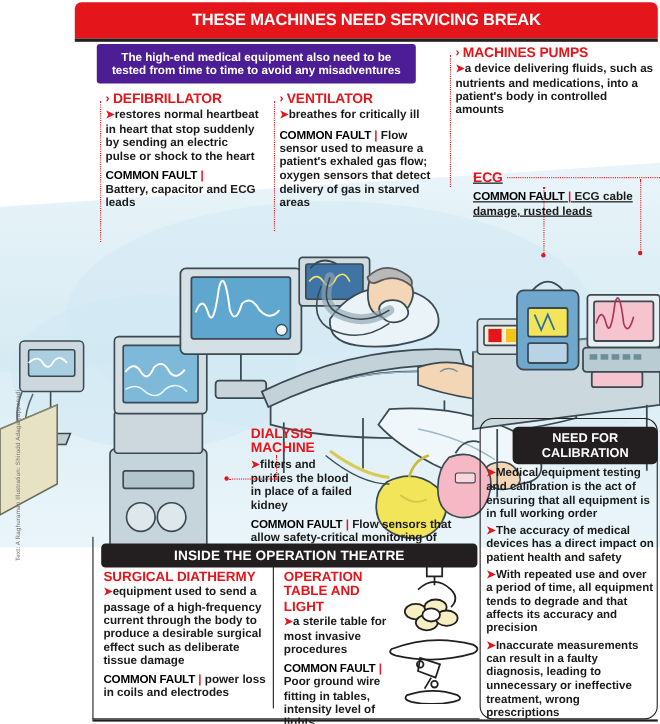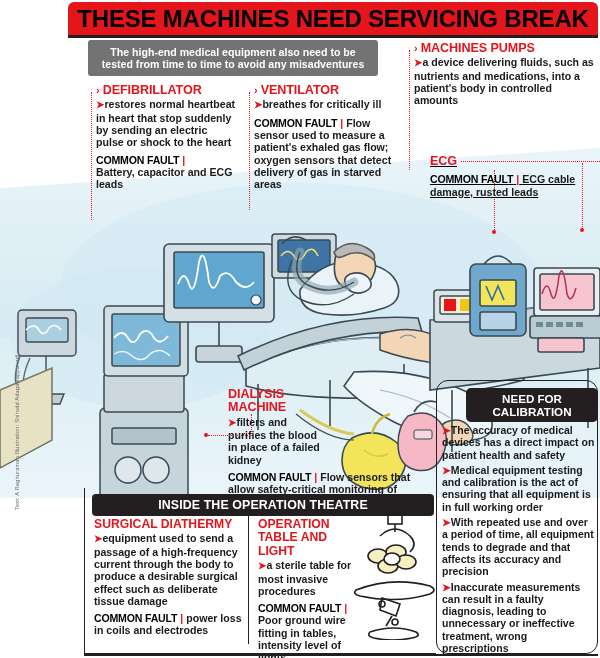--- a/index.html
+++ b/index.html
@@ -18,22 +18,22 @@
   
   .headline-bar {
     position: absolute;
     left: 68px; top: 2px;
     width: 530px; height: 33px;
     background: #e4151b;
     border-radius: 6px 6px 0 0;
     display: flex; align-items: center; justify-content: center;
   }
   .headline-bar .headline {
-    color: #000000;
-    font-size: 24px;
+    color: #ffffff;
+    font-size: 15px;
     font-weight: bold;
     letter-spacing: -0.2px;
     white-space: nowrap;
     font-family: "Liberation Sans", sans-serif;
   }
   .head-rule {
     position: absolute;
     left: 68px; top: 35px;
     width: 530px; height: 2.5px;
     background: #231f20;
@@ -46,21 +46,21 @@
     width: 600px; height: 460px;
     overflow: hidden;
   }
   .illus svg { display: block; }
 
   
   .standfirst {
     position: absolute;
     left: 88px; top: 40px;
     width: 290px; height: 36px;
-    background: #737373;
+    background: #4c1d95;
     border-radius: 3px;
     display: flex; align-items: center; justify-content: center;
     padding: 0 6px;
   }
   .standfirst p {
     color: #ffffff;
     font-size: 10.6px;
     font-weight: bold;
     line-height: 12.4px;
     text-align: center;
@@ -448,24 +448,24 @@
   </div>
   <div class="leader" style="left:208px; top:435px; width:44px;"></div>
   <div class="leader-v" style="left:251px; top:414px; height:22px;"></div>
 
   <div class="panel-round"></div>
   <div class="calib-box">
     <span class="t">NEED FOR CALIBRATION</span>
   </div>
   <div class="calib-body">
     <div class="item">
+      <span class="arrow">➤</span><span>Medical equipment testing and calibration is the act of ensuring that all  equipment is in full working order</span>
+    </div>
+    <div class="item">
       <span class="arrow">➤</span><span>The accuracy of medical devices has a direct impact on patient health and safety</span>
-    </div>
-    <div class="item">
-      <span class="arrow">➤</span><span>Medical equipment testing and calibration is the act of ensuring that all  equipment is in full working order</span>
     </div>
     <div class="item">
       <span class="arrow">➤</span><span>With repeated use and over a period of time, all equipment tends to degrade and that affects its accuracy and precision</span>
     </div>
     <div class="item">
       <span class="arrow">➤</span><span>Inaccurate measurements can result in a faulty diagnosis, leading to unnecessary or ineffective treatment, wrong prescriptions</span>
     </div>
   </div>
 
   <div class="botframe"></div>

